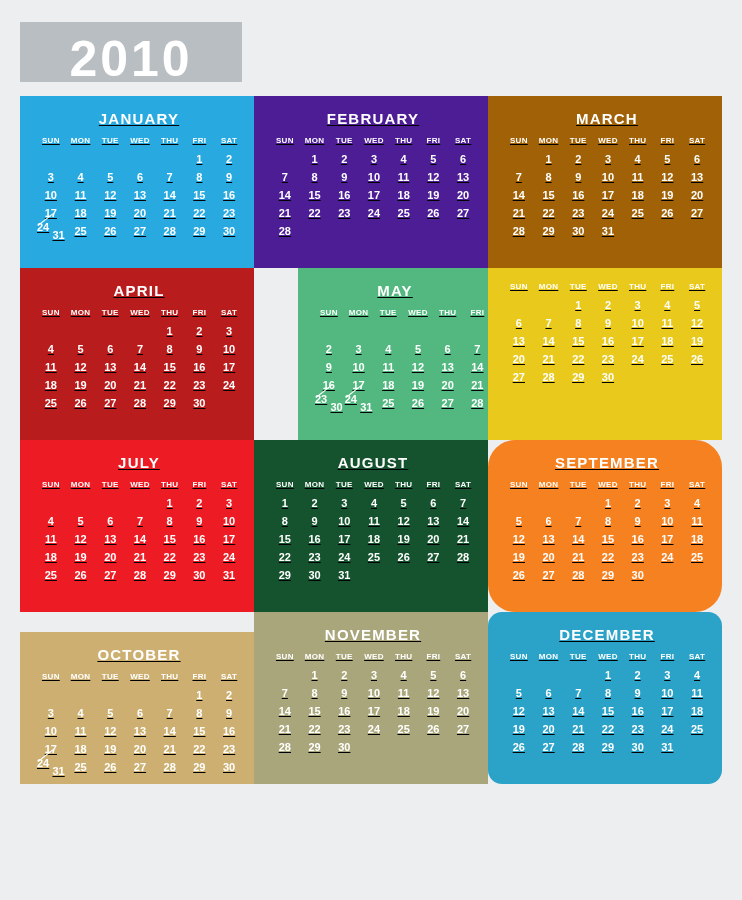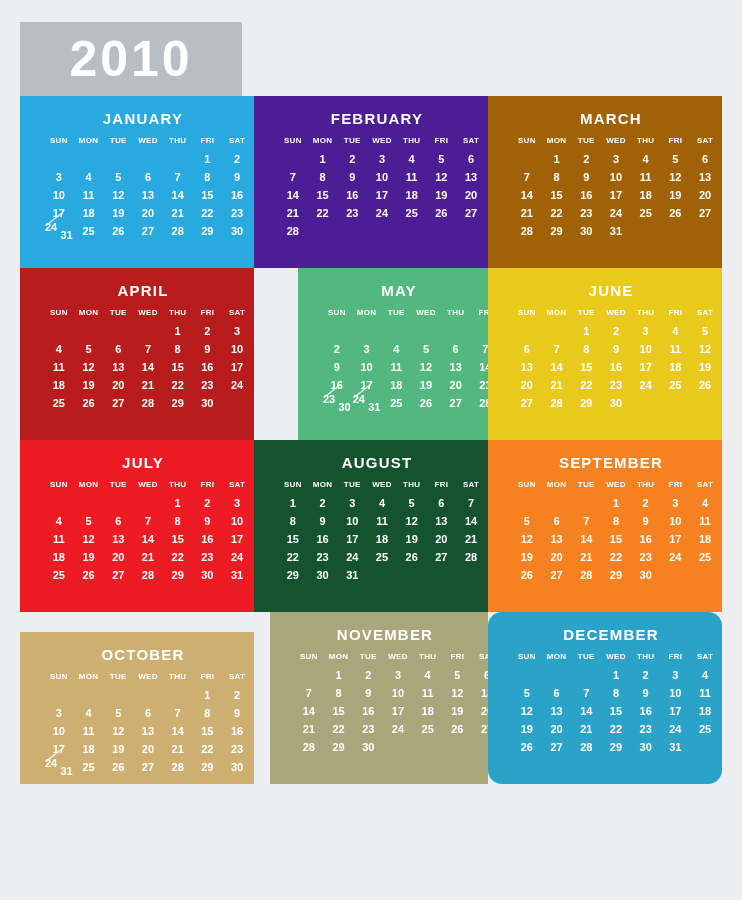--- a/index.html
+++ b/index.html
@@ -18,21 +18,21 @@
     width: 742px;
     height: 900px;
     background: #eceef0;
   }
   
   .year-band {
     position: absolute;
     left: 20px;
     top: 22px;
     width: 222px;
-    height: 74px;
+    height: 60px;
     background: #b9bec2;
   }
   .year-text {
     position: absolute;
     left: 0;
     top: 0;
     width: 222px;
     height: 74px;
     line-height: 74px;
     text-align: center;
@@ -48,22 +48,23 @@
     left: 20px;
     top: 96px;
     width: 702px;
     display: grid;
     grid-template-columns: 234px 234px 234px;
     grid-template-rows: 172px 172px 172px 172px;
   }
   .month {
     position: relative;
     box-sizing: border-box;
-    padding: 14px 12px 0 24px;
+    padding: 14px 12px 0 16px;
     overflow: hidden;
+    text-decoration: underline;
   }
   .month-title {
     text-align: center;
     color: #ffffff;
     font-size: 15px;
     font-weight: bold;
     letter-spacing: 1.2px;
     margin: 0 0 9px 0;
     font-family: "Liberation Sans", sans-serif;
   }
@@ -459,21 +460,20 @@
               <td>25</td>
               <td>26</td>
               <td>27</td>
               <td>28</td>
               <td>29</td>
             </tr>
           </tbody>
         </table>
       </div>
       <div class="month" style="background: rgb(232, 201, 28);">
-        <div class="month-title">JUNE</div>
         <table class="cal">
           <thead>
             <tr>
               <th>SUN</th>
               <th>MON</th>
               <th>TUE</th>
               <th>WED</th>
               <th>THU</th>
               <th>FRI</th>
               <th>SAT</th>
@@ -647,21 +647,21 @@
               <td>30</td>
               <td>31</td>
               <td></td>
               <td></td>
               <td></td>
               <td></td>
             </tr>
           </tbody>
         </table>
       </div>
-      <div class="month" style="background: rgb(246, 129, 33);">
+      <div class="month" style="background: rgb(246, 129, 33); border-radius: 27px;">
         <div class="month-title">SEPTEMBER</div>
         <table class="cal">
           <thead>
             <tr>
               <th>SUN</th>
               <th>MON</th>
               <th>TUE</th>
               <th>WED</th>
               <th>THU</th>
               <th>FRI</th>
@@ -777,21 +777,21 @@
               <td>25</td>
               <td>26</td>
               <td>27</td>
               <td>28</td>
               <td>29</td>
               <td>30</td>
             </tr>
           </tbody>
         </table>
       </div>
-      <div class="month" style="background: rgb(169, 166, 123); margin-left: 16px;">
+      <div class="month" style="background: rgb(169, 166, 123);">
         <div class="month-title">NOVEMBER</div>
         <table class="cal">
           <thead>
             <tr>
               <th>SUN</th>
               <th>MON</th>
               <th>TUE</th>
               <th>WED</th>
               <th>THU</th>
               <th>FRI</th>

